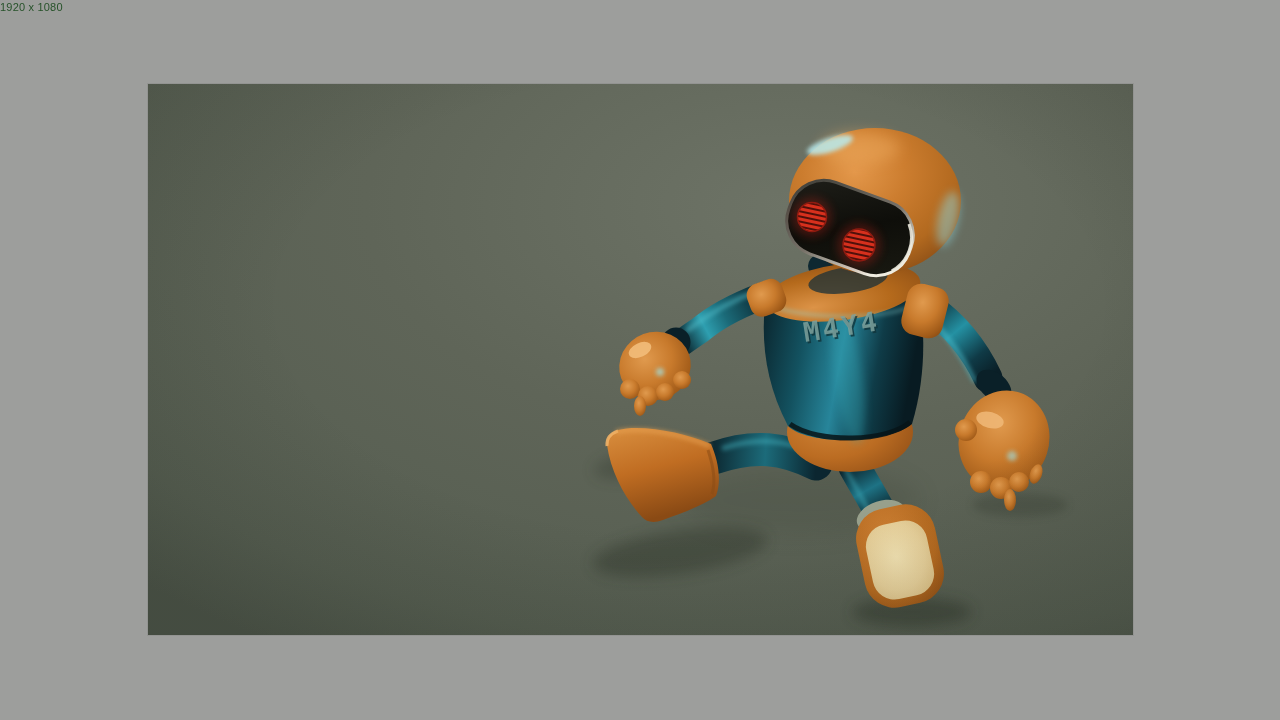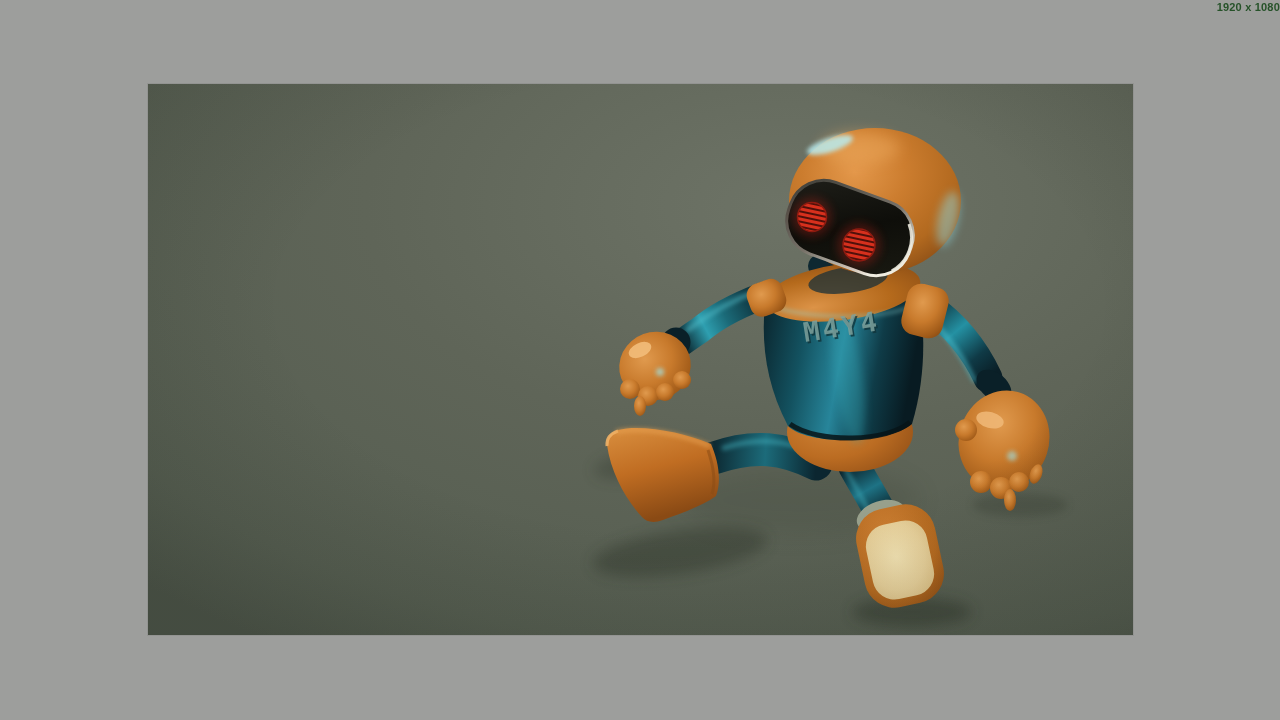--- a/index.html
+++ b/index.html
@@ -4,22 +4,22 @@
 <style>
   html,body{margin:0;padding:0;}
   body{
     width:1280px;height:720px;overflow:hidden;
     background:#9d9e9c;
     font-family:"Liberation Sans", sans-serif;
   }
   .stage{position:relative;width:1280px;height:720px;background:#9d9e9c;}
   .res-caption{
     position:absolute;top:1px;left:0;right:0;
-    text-align:right;
-    font-size:11px;font-weight:bold;
+    text-align:left;
+    font-size:11px;font-weight:normal;
     color:#265229;
     letter-spacing:.2px;
     user-select:none;
   }
   .render-frame{
     position:absolute;left:148px;top:84px;width:985px;height:551px;
     outline:1px solid rgba(0,0,0,0.06);
   }
   .render-frame svg{display:block;width:985px;height:551px;}
   .chest-text{

